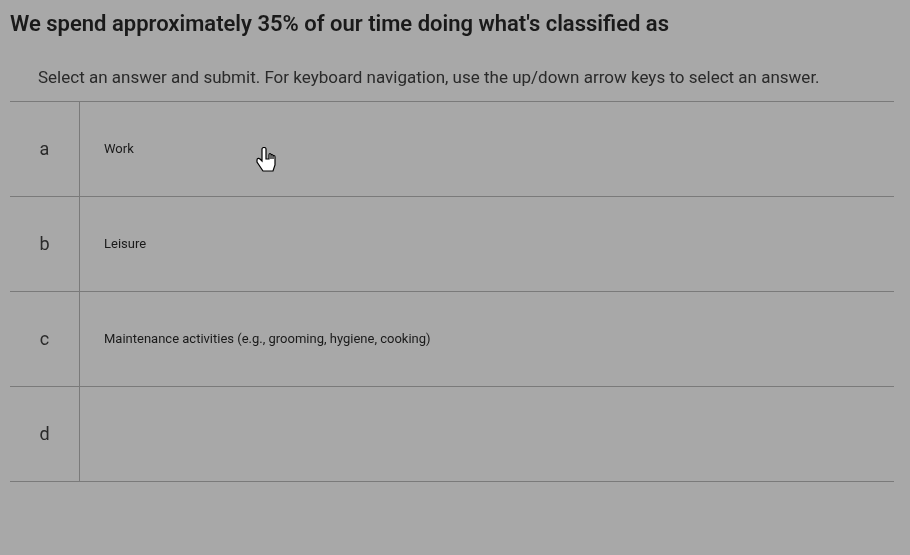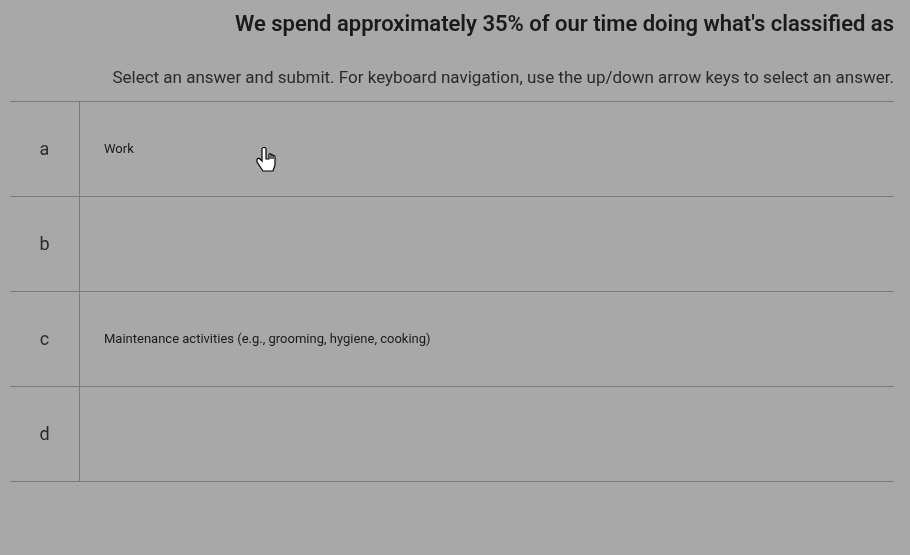--- a/index.html
+++ b/index.html
@@ -10,34 +10,34 @@
     body {
       font-family: -apple-system, BlinkMacSystemFont, "Segoe UI", Roboto, "Helvetica Neue", Arial, sans-serif;
       background: #a8a8a8;
       width: 910px;
       height: 555px;
       overflow: hidden;
       color: #222;
     }
     .question-container {
       padding: 10px 16px 0 10px;
-      text-align: right;
     }
     .question-text {
       font-size: 22px;
       font-weight: 600;
       color: #1a1a1a;
       margin-bottom: 28px;
       line-height: 1.3;
     }
     .instruction-text {
       font-size: 17px;
       color: #2a2a2a;
       margin-bottom: 8px;
       padding-bottom: 6px;
+      margin-left: 28px;
     }
     .options-wrapper {
       border-top: 1px solid #7a7a7a;
     }
     .option-row {
       display: flex;
       align-items: center;
       border-bottom: 1px solid #7a7a7a;
       min-height: 95px;
       cursor: pointer;
@@ -82,20 +82,21 @@
       <div class="option-letter-cell">
         <span class="option-letter">a</span>
       </div>
       <div class="option-text">Work</div>
     </div>
 
     <div class="option-row">
       <div class="option-letter-cell">
         <span class="option-letter">b</span>
       </div>
+      <div class="option-text">Leisure</div>
     </div>
 
     <div class="option-row">
       <div class="option-letter-cell">
         <span class="option-letter">c</span>
       </div>
       <div class="option-text">Maintenance activities (e.g., grooming, hygiene, cooking)</div>
     </div>
 
     <div class="option-row">

